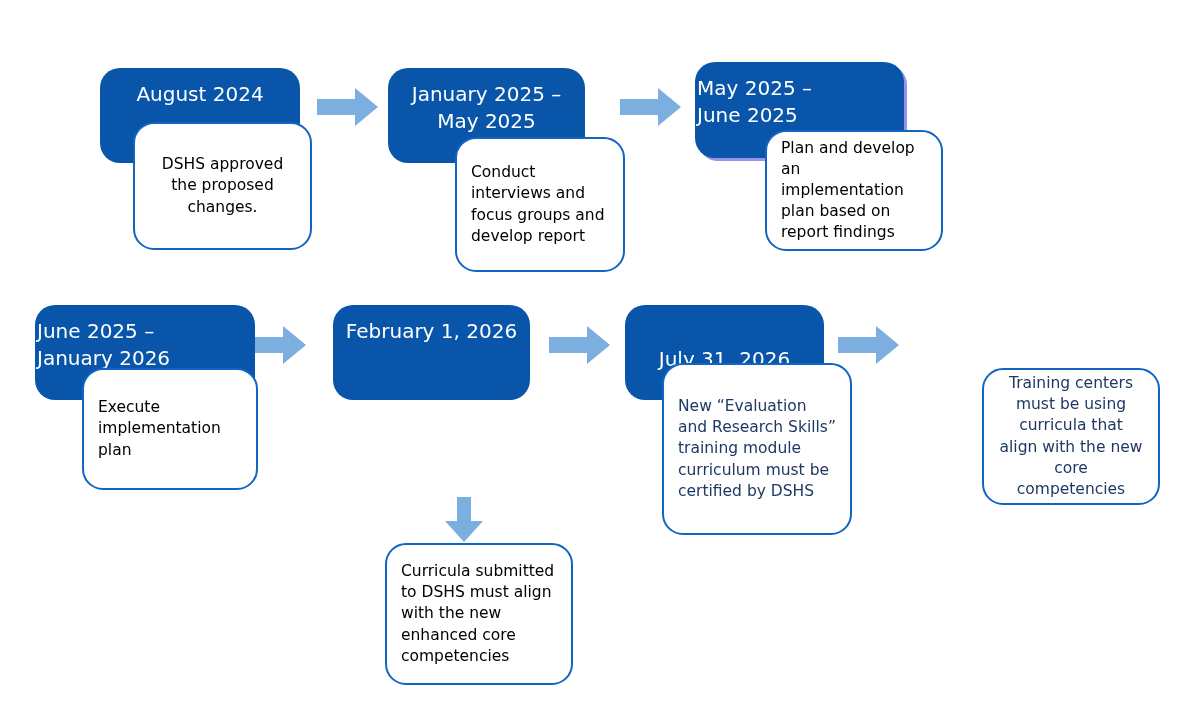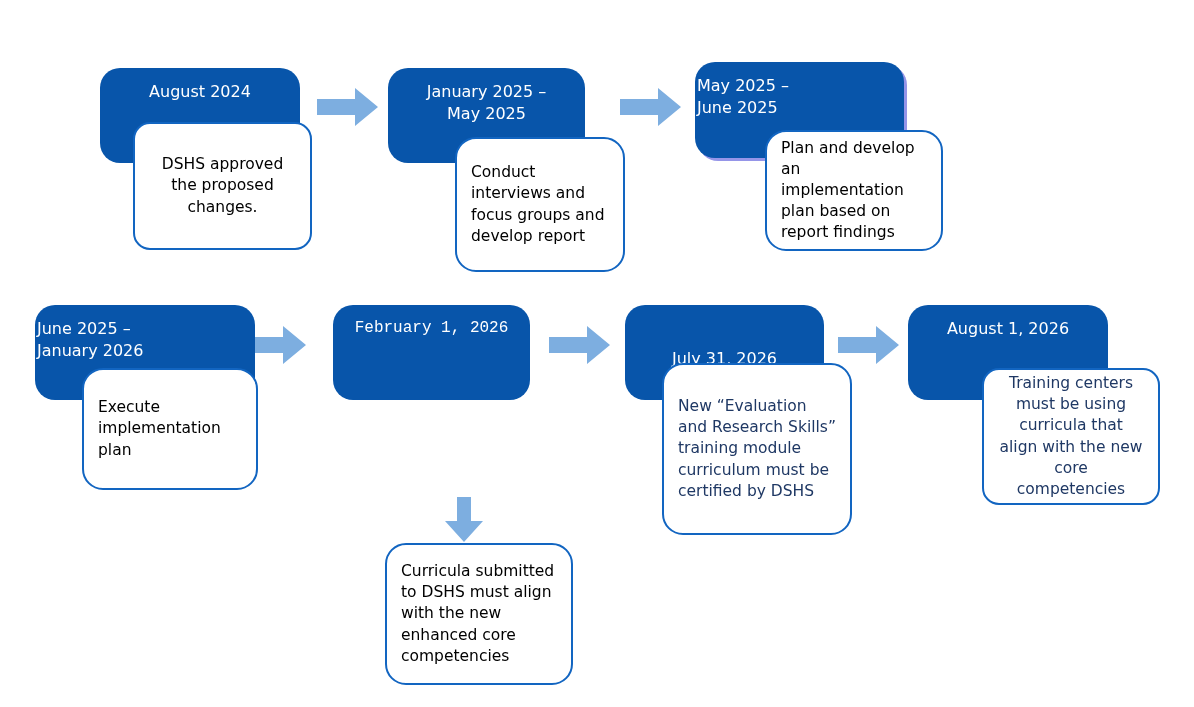--- a/index.html
+++ b/index.html
@@ -13,21 +13,21 @@
     background: #ffffff;
     overflow: hidden;
   }
 
   
   .hdr {
     position: absolute;
     background: var(--header_blue, #0855AA);
     border-radius: 20px;
     color: #ffffff;
-    font-size: 16px;
+    font-size: 20px;
     line-height: 1.35;
     display: flex;
     justify-content: center;
     padding-top: 13px;
     text-align: center;
     z-index: 1;
   }
   .hdr-label { white-space: pre-line; }
   .hdr.left { justify-content: flex-start; padding-left: 2px; text-align: left; }
   .hdr.purple-edge { box-shadow: 3px 3px 0 0 var(--accent_purple, #9595E8); }
@@ -40,38 +40,38 @@
     border-radius: 21px;
     color: var(--text_dark, #000000);
     font-size: 15.5px;
     line-height: 1.36;
     display: flex;
     align-items: center;
     padding: 10px 14px;
     text-align: left;
     z-index: 2;
   }
-  .detail.center { text-align: center; justify-content: center; border-radius: 17px; }
+  .detail.center { text-align: center; justify-content: center; }
   .detail.navy { color: var(--text_navy, #1F3864); justify-content: flex-end; }
 
   .arrow { position: absolute; z-index: 0; }
 
   #h1 { left: 100px; top: 68px;  width: 200px; height: 95px; }
   #b1 { left: 133px; top: 122px; width: 179px; height: 128px; }
   #a1 { left: 317px; top: 87px; }
   #h2 { left: 388px; top: 68px;  width: 197px; height: 95px; }
   #b2 { left: 455px; top: 125px; width: 170px; height: 135px; margin-top: 12px; }
   #a2 { left: 620px; top: 87px; }
   #h3 { left: 695px; top: 62px;  width: 209px; height: 96px; }
   #b3 { left: 765px; top: 130px; width: 178px; height: 121px; }
 
   #h4 { left: 35px;  top: 305px; width: 220px; height: 95px; }
   #b4 { left: 82px;  top: 368px; width: 176px; height: 122px; }
   #a3 { left: 245px; top: 325px; }
-  #h5 { left: 333px; top: 305px; width: 197px; height: 95px; font-family: Liberation Mono, monospace; }
+  #h5 { left: 333px; top: 305px; width: 197px; height: 95px; }
   #b5 { left: 385px; top: 365px; width: 177px; height: 125px; }
   #a4 { left: 549px; top: 325px; }
   #h6 { left: 625px; top: 305px; width: 199px; height: 95px; align-items: center; }
   #b6 { left: 662px; top: 363px; width: 190px; height: 172px; }
   #a5 { left: 838px; top: 325px; }
   #h7 { left: 908px; top: 305px; width: 200px; height: 95px; }
   #b7 { left: 982px; top: 368px; width: 178px; height: 137px; }
 
   #a6 { left: 444px; top: 497px; }
   #b8 { left: 385px; top: 543px; width: 188px; height: 142px; }
@@ -136,23 +136,20 @@
     <span class="hdr-label">July 31, 2026</span>
   </div>
   <div class="detail navy" id="b6">
     <span>New “Evaluation and Research Skills” training module curriculum must be certified by DSHS</span>
   </div>
 
   <svg class="arrow" id="a5" width="62" height="40" viewBox="0 0 62 40">
     <polygon points="0,12 38,12 38,1 61,20 38,39 38,28 0,28" fill="#7DAEE0"></polygon>
   </svg>
 
-  <div class="hdr" id="h7">
-    <span class="hdr-label">August 1, 2026</span>
-  </div>
   <div class="detail navy center" id="b7">
     <span>Training centers must be using curricula that align with the new core competencies</span>
   </div>
 
   <svg class="arrow" id="a6" width="40" height="46" viewBox="0 0 40 46">
     <polygon points="13,0 27,0 27,24 39,24 20,45 1,24 13,24" fill="#7DAEE0"></polygon>
   </svg>
   <div class="detail" id="b8">
     <span>Curricula submitted to DSHS must align with the new enhanced core competencies</span>
   </div>

